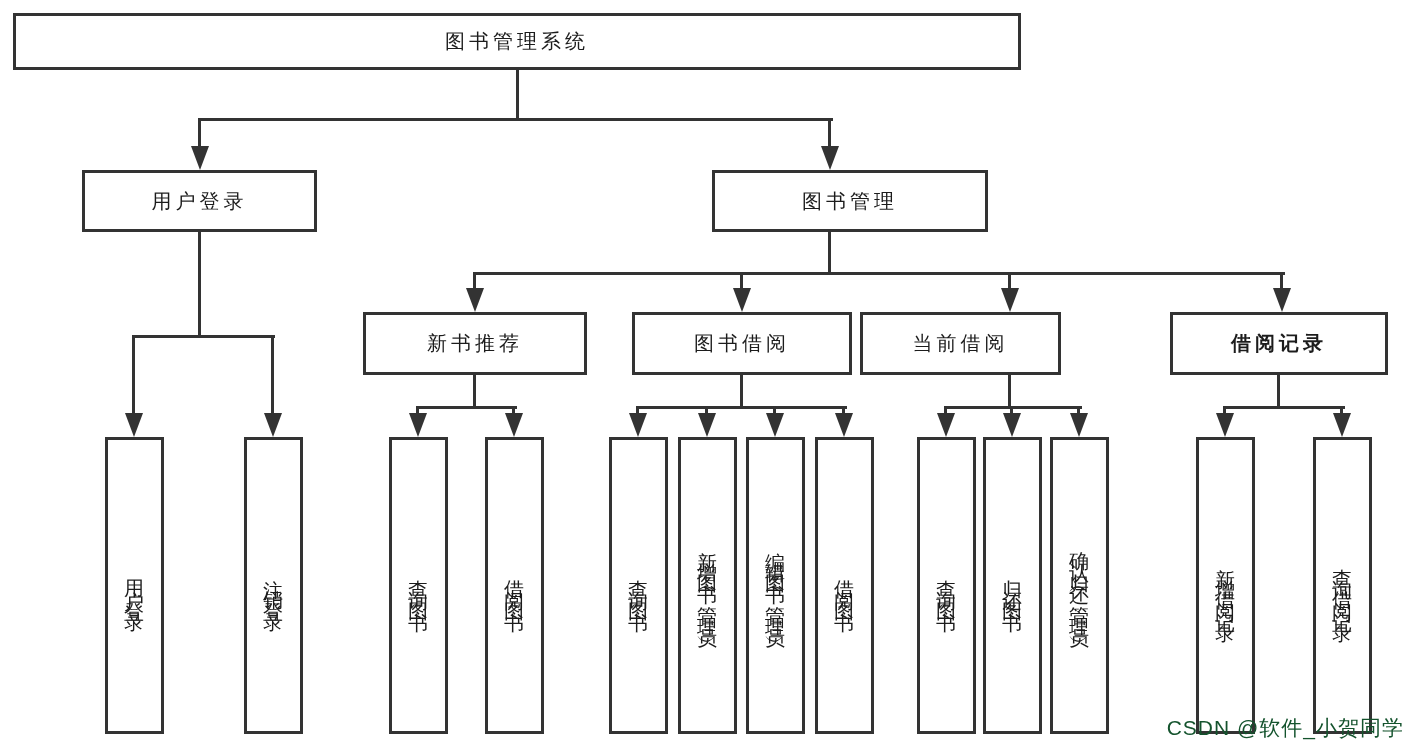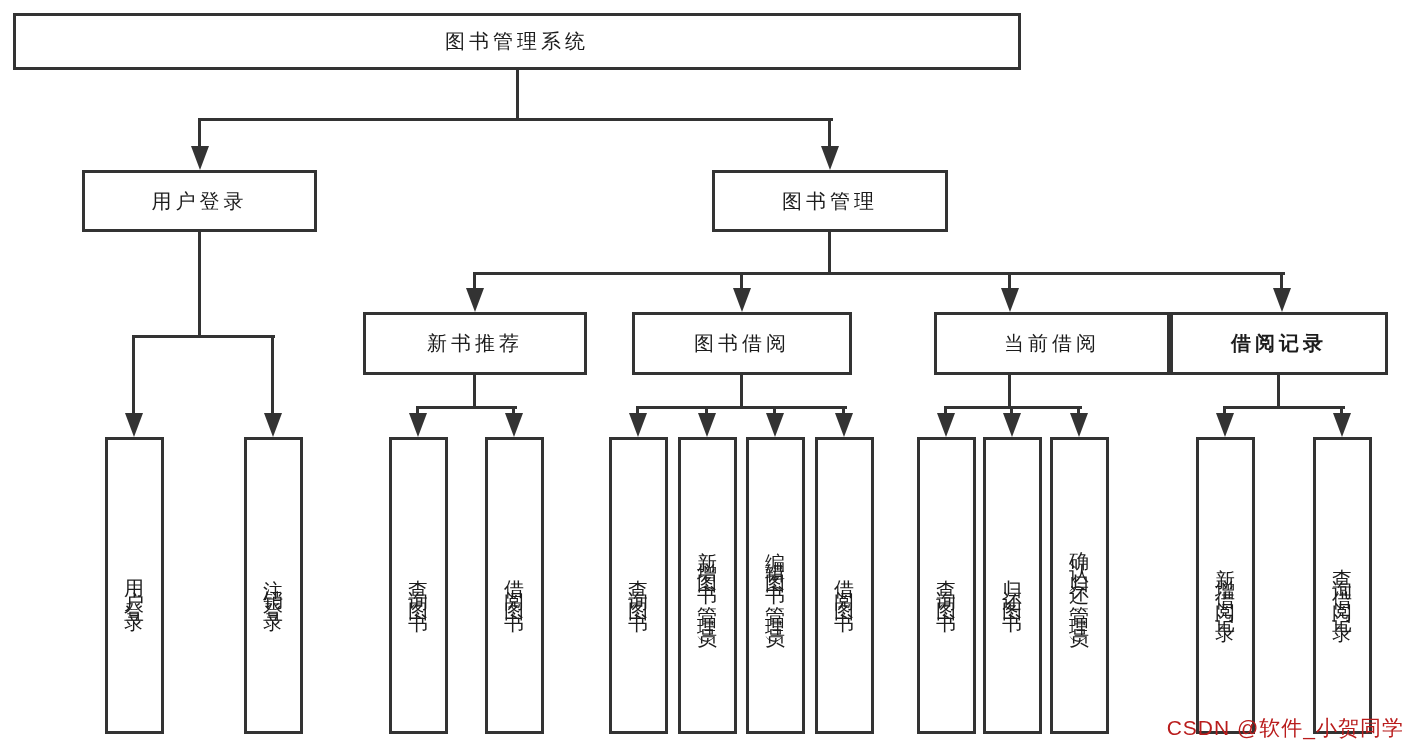--- a/index.html
+++ b/index.html
@@ -35,21 +35,21 @@
     width:0; height:0;
     border-left:9px solid transparent;
     border-right:9px solid transparent;
     border-top:24px solid #333333;
   }
   #watermark {
     position:absolute;
     right:1px; bottom:5px;
     font-size:21px;
     letter-spacing:1px;
-    color:#b91c1c;
+    color:#14532d;
     z-index:10;
     white-space:nowrap;
   }
 </style>
 </head>
 <body>
 
 <div id="canvas">
 
   <div class="box" style="left:13px; top:13px; width:1008px; height:57px;">
@@ -59,21 +59,21 @@
   <div class="vline" style="left:516px; top:70px; width:3px; height:48px;"></div>
   <div class="hline" style="left:199px; top:118px; width:634px; height:3px;"></div>
   <div class="vline" style="left:198px; top:118px; width:3px; height:30px;"></div>
   <div class="arrow" style="left:191px; top:146px;"></div>
   <div class="vline" style="left:828px; top:118px; width:3px; height:30px;"></div>
   <div class="arrow" style="left:821px; top:146px;"></div>
 
   <div class="box" style="left:82px; top:170px; width:235px; height:62px;">
     <span>用户登录</span>
   </div>
-  <div class="box" style="left:712px; top:170px; width:236px; height:62px;align-items:center;">
+  <div class="box" style="left:712px; top:170px; width:276px; height:62px;align-items:center;">
     <span>图书管理</span>
   </div>
 
   <div class="vline" style="left:198px; top:232px; width:3px; height:106px;"></div>
   <div class="hline" style="left:132px; top:335px; width:143px; height:3px;"></div>
   <div class="vline" style="left:132px; top:335px; width:3px; height:82px;"></div>
   <div class="arrow" style="left:125px; top:413px;"></div>
   <div class="vline" style="left:271px; top:335px; width:3px; height:82px;"></div>
   <div class="arrow" style="left:264px; top:413px;"></div>
 
@@ -87,21 +87,21 @@
   <div class="arrow" style="left:1001px; top:288px;"></div>
   <div class="vline" style="left:1280px; top:272px; width:3px; height:18px;"></div>
   <div class="arrow" style="left:1273px; top:288px;"></div>
 
   <div class="box" style="left:632px; top:312px; width:220px; height:63px;">
     <span>图书借阅</span>
   </div>
   <div class="box" style="left:363px; top:312px; width:224px; height:63px;">
     <span>新书推荐</span>
   </div>
-  <div class="box" style="left:934px; top:312px; width:236px; height:63px;text-align:center;">
+  <div class="box" style="left:860px; top:312px; width:201px; height:63px;text-align:center;">
     <span>当前借阅</span>
   </div>
   <div class="box" style="left:1170px; top:312px; width:218px; height:63px;font-weight:bold;">
     <span>借阅记录</span>
   </div>
 
   <div class="vline" style="left:473px; top:375px; width:3px; height:34px;"></div>
   <div class="hline" style="left:416px; top:406px; width:101px; height:3px;"></div>
   <div class="vline" style="left:416px; top:406px; width:3px; height:9px;"></div>
   <div class="arrow" style="left:409px; top:413px;"></div>

